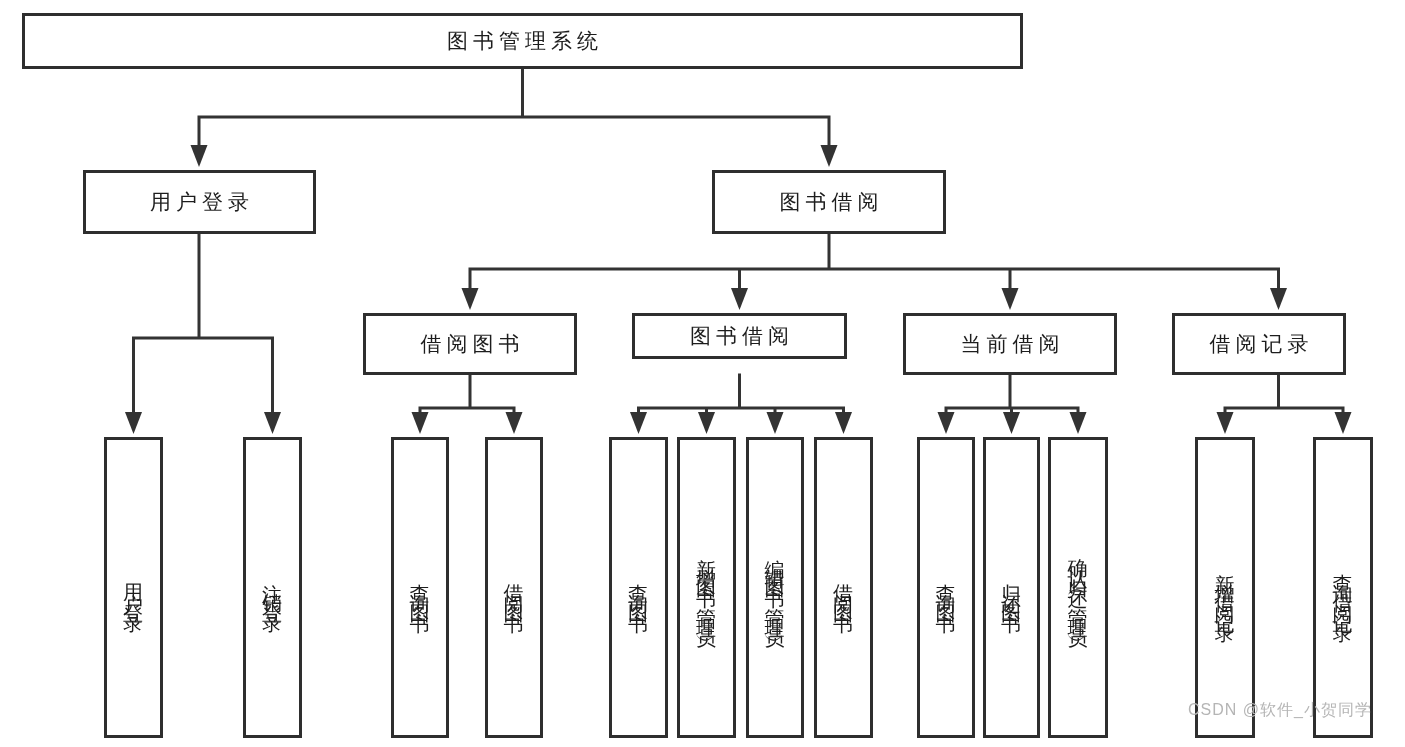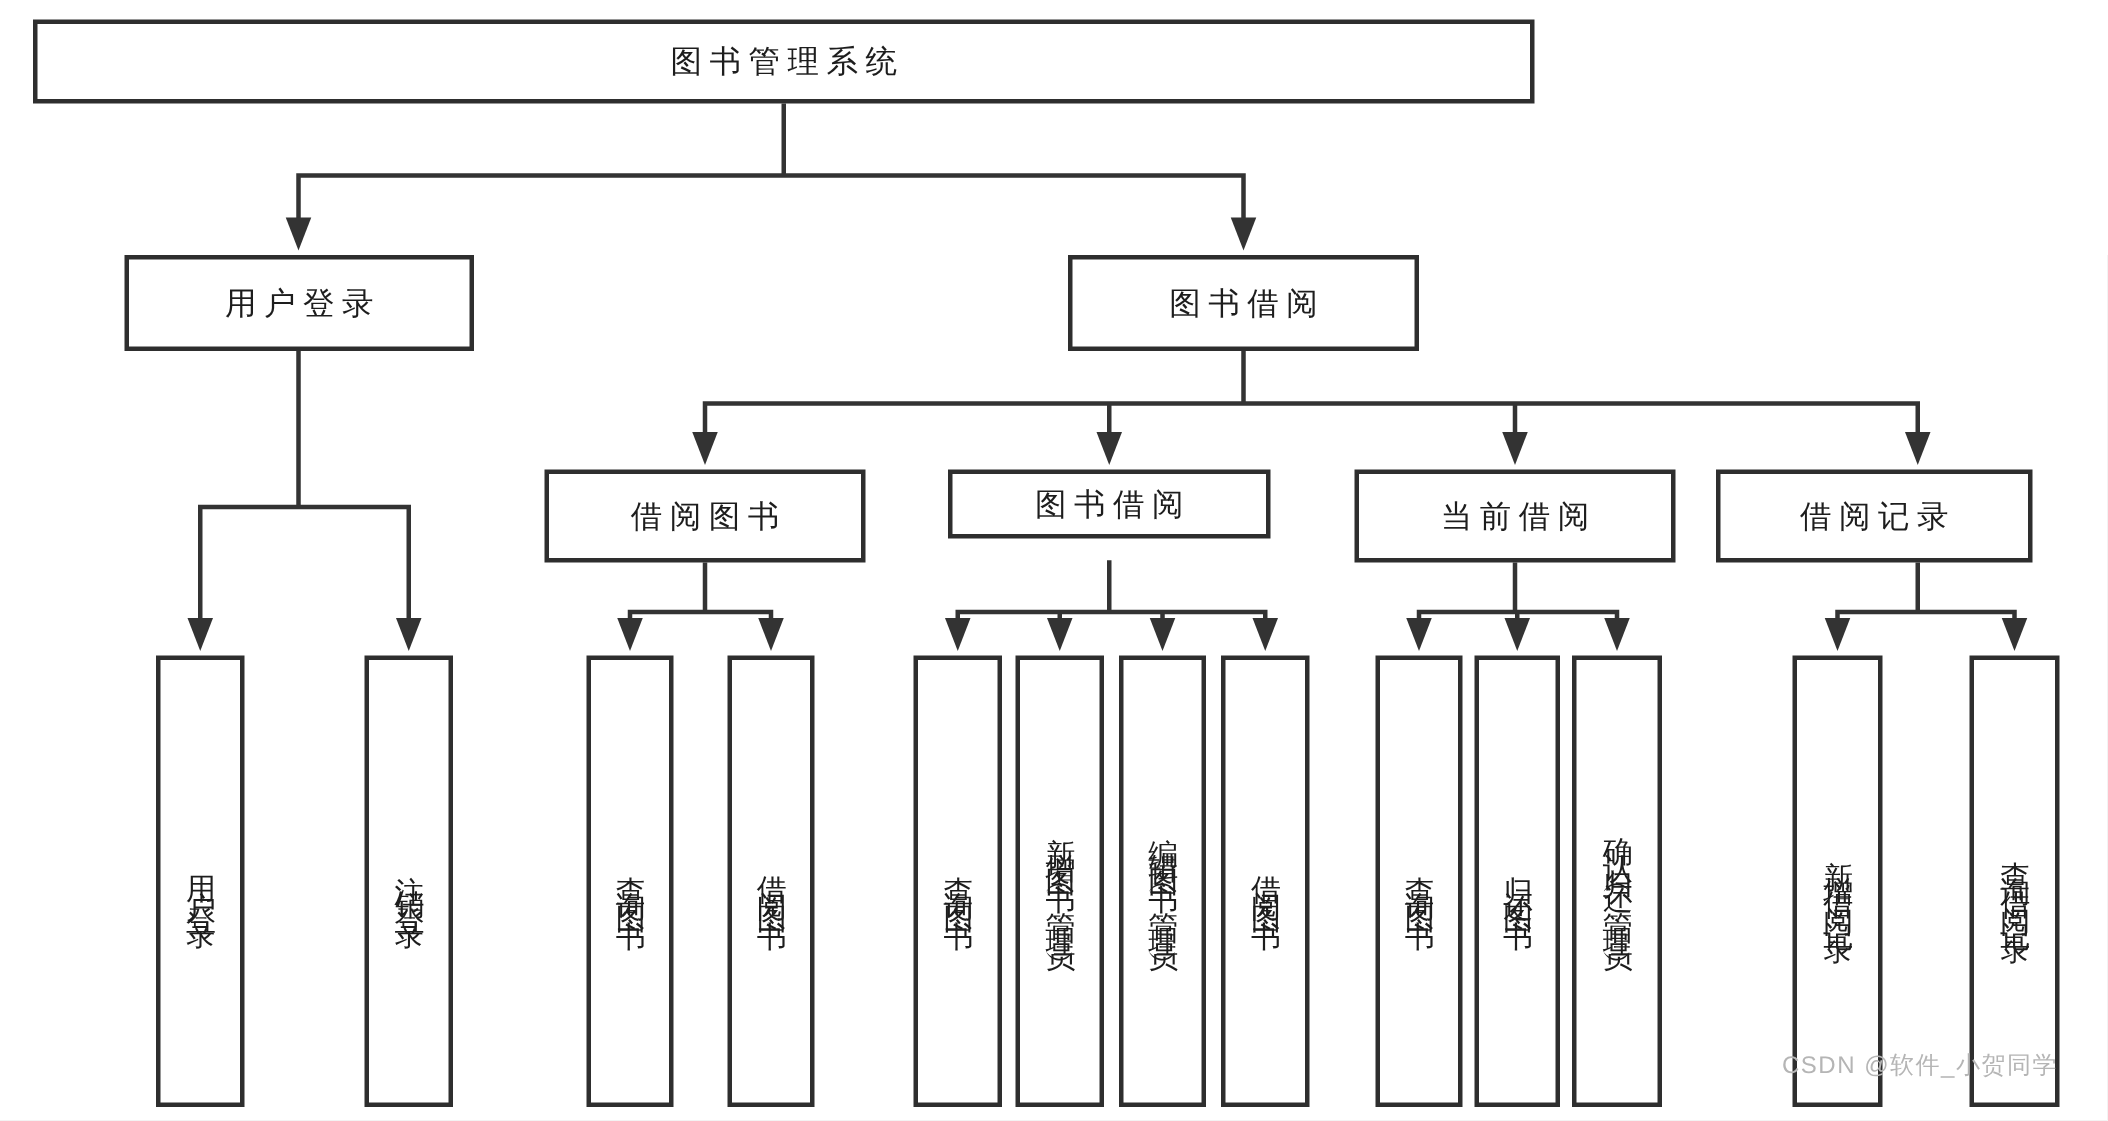--- a/index.html
+++ b/index.html
@@ -130,21 +130,21 @@
 
   <div class="node" style="left:363px; top:313px; width:214px; height:62px;">
     <span class="hlabel">借阅图书</span>
   </div>
   <div class="node" style="left:632px; top:313px; width:215px; height:46px;">
     <span class="hlabel">图书借阅</span>
   </div>
   <div class="node" style="left:903px; top:313px; width:214px; height:62px;font-family:Liberation Mono, monospace;">
     <span class="hlabel">当前借阅</span>
   </div>
-  <div class="node" style="left:1144px; top:313px; width:211px; height:62px;">
+  <div class="node" style="left:1172px; top:313px; width:174px; height:62px;">
     <span class="hlabel">借阅记录</span>
   </div>
 
   <div class="node leaf" style="left:104px; top:437px; width:59px; height:301px;">
     <span class="vlabel">用户登录</span>
   </div>
   <div class="node leaf" style="left:243px; top:437px; width:59px; height:301px;">
     <span class="vlabel">注销登录</span>
   </div>
 

